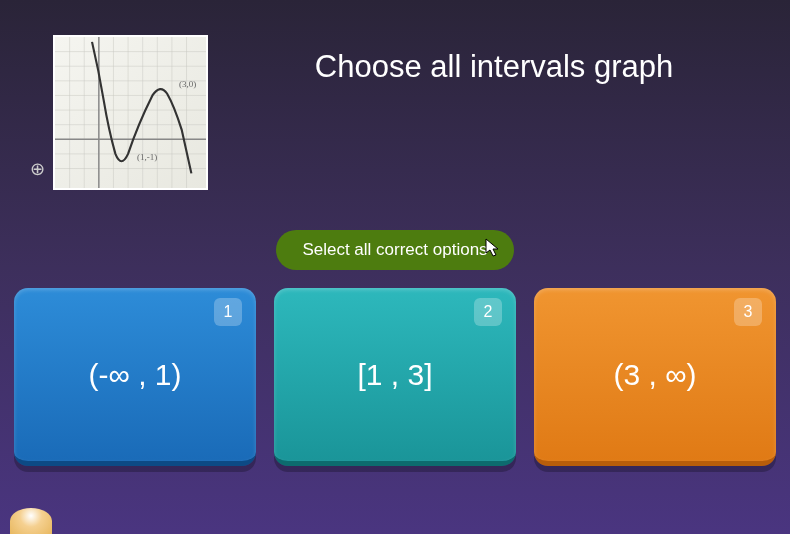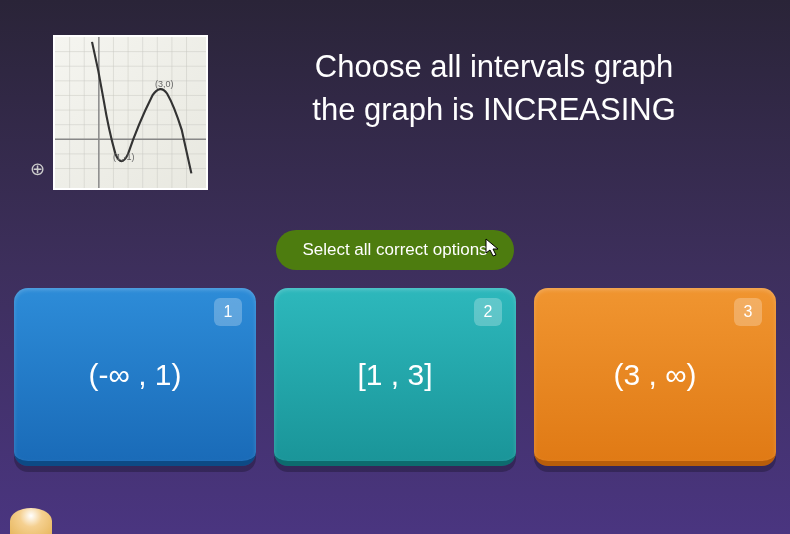--- a/index.html
+++ b/index.html
@@ -127,21 +127,22 @@
       width: 42px;
       height: 26px;
       background: radial-gradient(circle at 50% 30%, #fff 0%, #f5d090 40%, #e8b860 100%);
       border-radius: 50% 50% 0 0;
       overflow: hidden;
     }
     .graph-label {
       position: absolute;
       font-size: 9px;
       color: #666;
-      font-family: Liberation Sans, sans-serif;
+      font-family: Liberation Serif, serif;
+      margin-left: 24px;
     }
   </style>
 </head>
 <body>
 
 <div class="top-section">
   <div class="graph-area">
     <span class="zoom-btn">⊕</span>
     <div class="graph-box">
       <svg class="graph-svg" viewBox="0 0 155 155">
@@ -168,21 +169,20 @@
         <line x1="0" y1="105" x2="155" y2="105" stroke="#888" stroke-width="1.5"></line>
         <line x1="45" y1="0" x2="45" y2="155" stroke="#888" stroke-width="1.5"></line>
         <path d="M 38 5 Q 45 35, 50 65 Q 55 95, 62 120 Q 68 135, 75 120 Q 85 90, 100 60 Q 108 48, 115 58 Q 122 70, 130 95 L 140 140" fill="none" stroke="#333" stroke-width="2.2"></path>
       </svg>
       <span class="graph-label" style="top:42px;left:100px;">(3,0)</span>
       <span class="graph-label" style="top:115px;left:58px;">(1,-1)</span>
     </div>
   </div>
   <div class="question-text">
     <div>Choose all intervals graph</div>
-    <div>the graph is INCREASING</div>
   </div>
 </div>
 
 <div class="instruction-wrap">
   <div class="instruction-pill">Select all correct options</div>
   <svg class="cursor" viewBox="0 0 16 20">
     <path d="M 1 1 L 1 15 L 5 12 L 8 18 L 11 17 L 8 11 L 13 11 Z" fill="#fff" stroke="#000" stroke-width="1"></path>
   </svg>
 </div>
 

